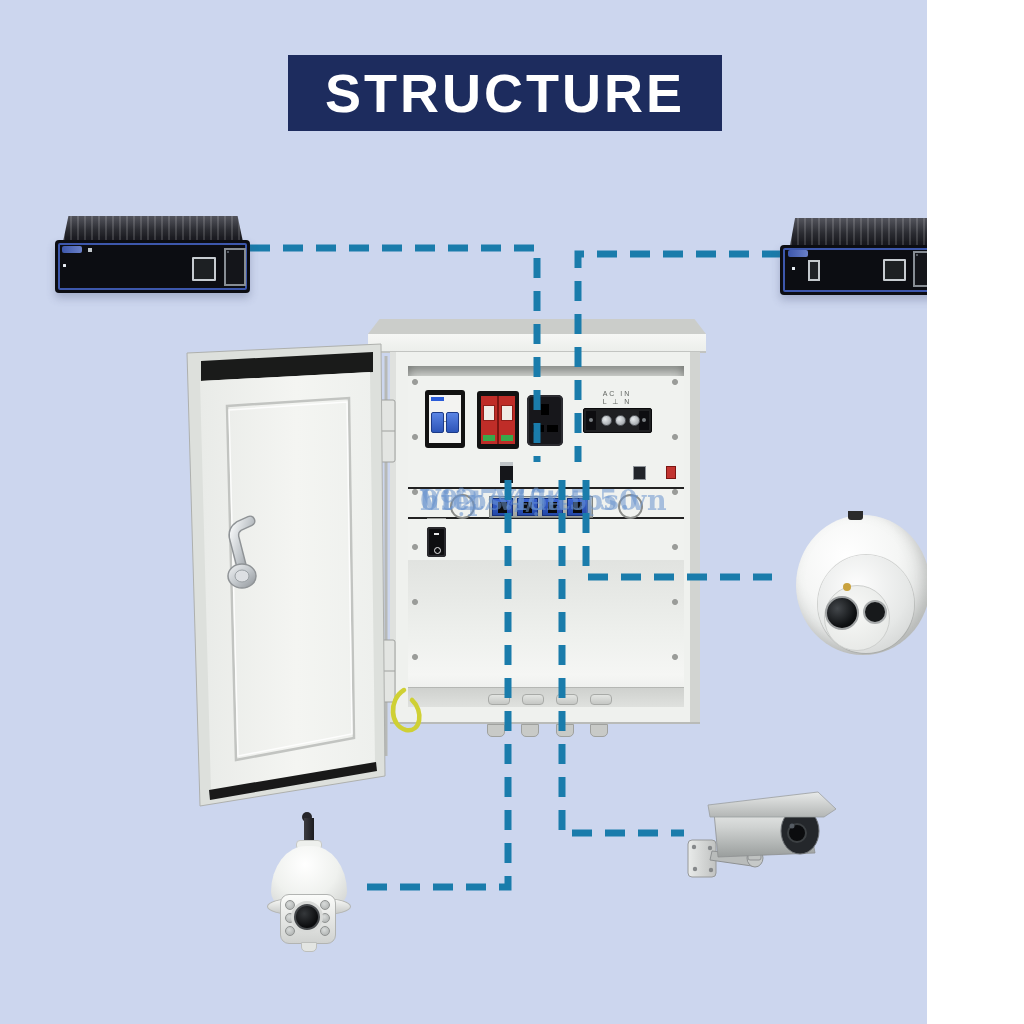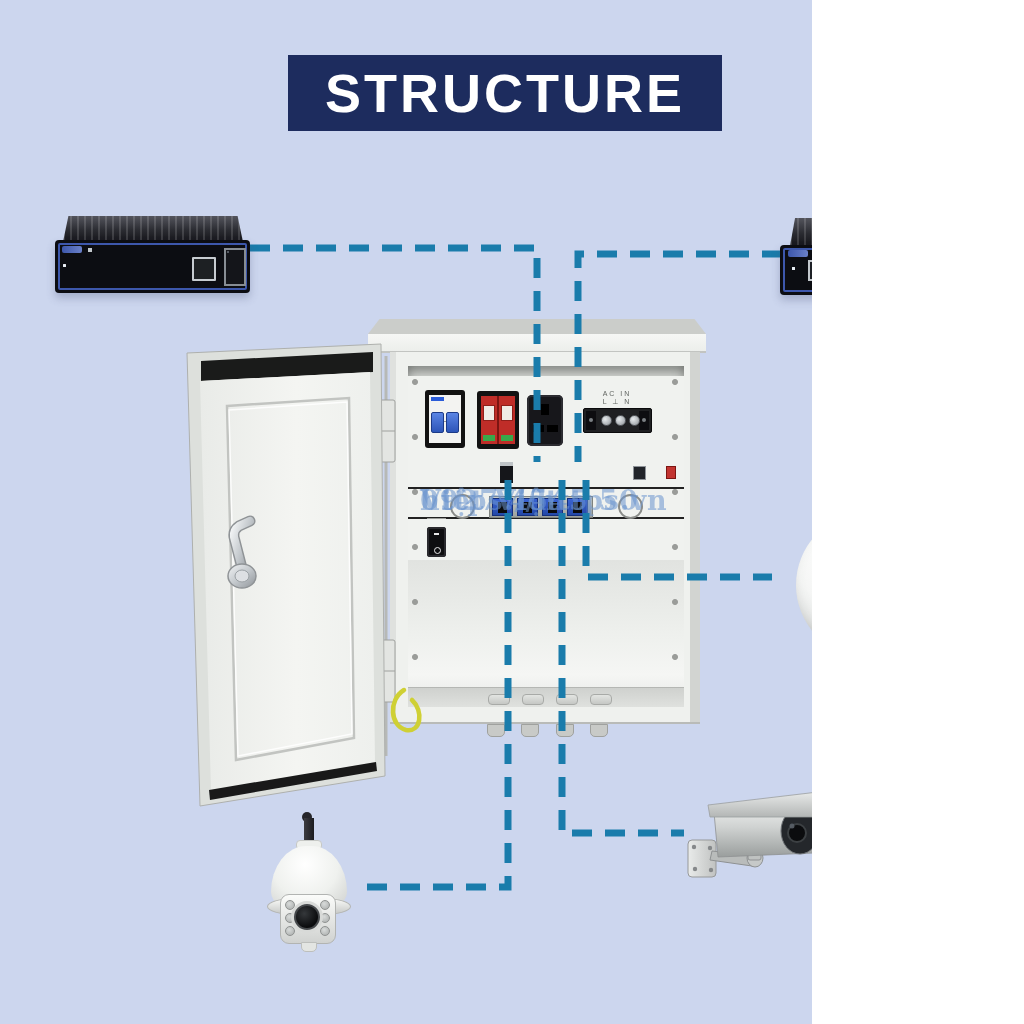--- a/index.html
+++ b/index.html
@@ -1,17 +1,17 @@
 <!DOCTYPE html>
 <html><head>
 <meta charset="utf-8">
 <style>
   html,body{margin:0;padding:0;}
   body{font-family:"Liberation Sans",sans-serif;}
-  #canvas{position:relative;width:812px;height:1024px;background:#ccd6ee;overflow:hidden;}
+  #canvas{position:relative;width:927px;height:1024px;background:#ccd6ee;overflow:hidden;}
   #canvas *{position:absolute;box-sizing:border-box;}
 
   
   .title-banner{left:288px;top:55px;width:434px;height:76px;background:#1d2c5e;
     display:flex;align-items:center;justify-content:center;}
   .title-banner span{position:static;color:#fff;font-size:54px;font-weight:700;letter-spacing:3px;}
 
   
   .heatsink{background:linear-gradient(180deg,#53545c 0%,#2a2b31 55%,#141419 100%);
     clip-path:polygon(3% 0,97% 0,100% 100%,0 100%);}

